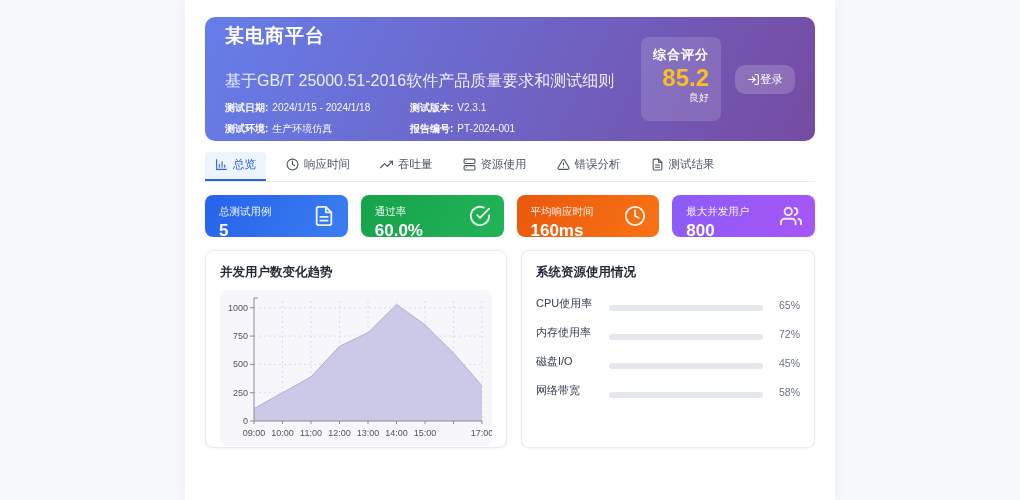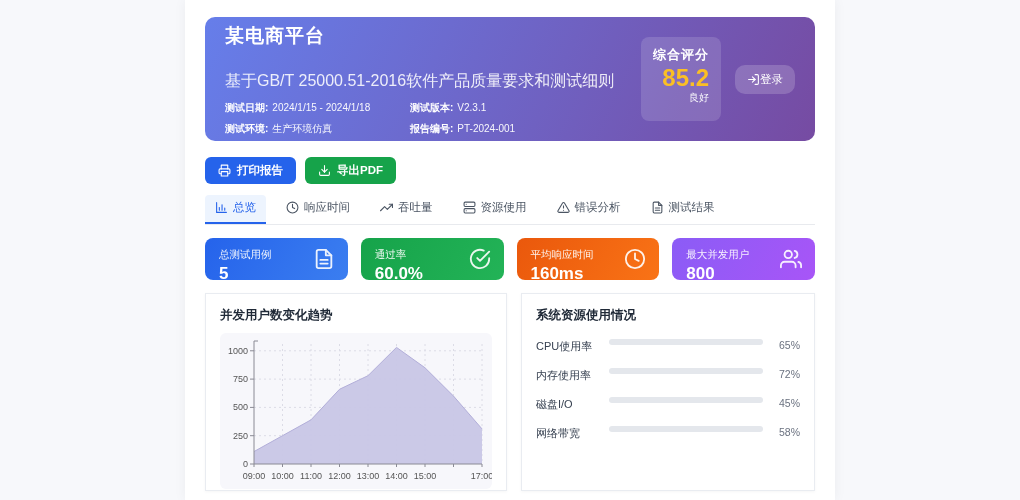--- a/index.html
+++ b/index.html
@@ -69,31 +69,31 @@
     flex:1; height:42px; border-radius:8px; color:#fff;
     padding:10px 14px; position:relative; overflow:hidden;
   }
   .stat-label { font-size:10.5px; opacity:.92; }
   .stat-value { font-size:17px; font-weight:bold; margin-top:2px; }
   .stat-icon { position:absolute; right:13px; top:50%; transform:translateY(-50%); opacity:.9; }
   
   .bottom { margin-top:13px; display:flex; gap:14px; }
   .card {
     flex:1; height:198px; background:#fff; border:1px solid #e9ecf1;
-    border-radius:0; padding:13px 14px;
+    border-radius:8px; padding:13px 14px;
     box-shadow:0 1px 3px rgba(0,0,0,0.04);
   }
   .card-title { font-size:12.5px; font-weight:bold; color:#1f2937; }
   .plot {
     margin-top:9px; background:#f7f7fb; border-radius:6px;
     height:156px; display:flex; align-items:center; justify-content:center;
   }
   
   .res-rows { margin-top:15px; }
-  .res-row { display:flex; align-items:flex-start; gap:9px; margin-bottom:14px; }
+  .res-row { display:flex; align-items:flex-end; gap:9px; margin-bottom:14px; }
   .res-label { width:64px; font-size:11px; color:#374151; white-space:nowrap; }
   .res-track { flex:1; height:6px; border-radius:3px; background:#e4e7ec; overflow:hidden; }
   .res-fill { height:100%; border-radius:3px; }
   .res-pct { width:28px; text-align:right; font-size:10.5px; color:#6b7280; }
   .ic { display:inline-flex; align-items:center; }
 </style>
 </head>
 <body>
 
 <div class="panel">
@@ -121,42 +121,20 @@
               <path d="M15 3h4a2 2 0 0 1 2 2v14a2 2 0 0 1-2 2h-4"></path>
               <polyline points="10 17 15 12 10 7"></polyline>
               <line x1="15" y1="12" x2="3" y2="12"></line>
             </svg>
           </span>
         <span>登录</span>
       </button>
     </div>
   </div>
 
-  <div class="actions">
-    <button class="act-btn" id="print-btn" style="background: rgb(37, 99, 235);">
-      <span class="ic">
-          <svg width="13" height="13" viewBox="0 0 24 24" fill="none" stroke="currentColor" stroke-width="2" stroke-linecap="round" stroke-linejoin="round">
-            <path d="M6 9V2h12v7"></path>
-            <path d="M6 18H4a2 2 0 0 1-2-2v-5a2 2 0 0 1 2-2h16a2 2 0 0 1 2 2v5a2 2 0 0 1-2 2h-2"></path>
-            <rect x="6" y="14" width="12" height="8"></rect>
-          </svg>
-        </span>
-      <span>打印报告</span>
-    </button>
-    <button class="act-btn" id="export-btn" style="background: rgb(22, 163, 74);">
-      <span class="ic">
-          <svg width="13" height="13" viewBox="0 0 24 24" fill="none" stroke="currentColor" stroke-width="2" stroke-linecap="round" stroke-linejoin="round">
-            <path d="M21 15v4a2 2 0 0 1-2 2H5a2 2 0 0 1-2-2v-4"></path>
-            <polyline points="7 10 12 15 17 10"></polyline>
-            <line x1="12" y1="15" x2="12" y2="3"></line>
-          </svg>
-        </span>
-      <span>导出PDF</span>
-    </button>
-  </div>
 
   <div class="tabs" id="tabs">
       <button class="tab active">
         <span class="ic">
           <svg width="13" height="13" viewBox="0 0 24 24" fill="none" stroke="currentColor" stroke-width="2" stroke-linecap="round" stroke-linejoin="round">
             <path d="M3 3v18h18"></path>
             <line x1="8" y1="17" x2="8" y2="12"></line>
             <line x1="13" y1="17" x2="13" y2="7"></line>
             <line x1="18" y1="17" x2="18" y2="13"></line>
           </svg>

